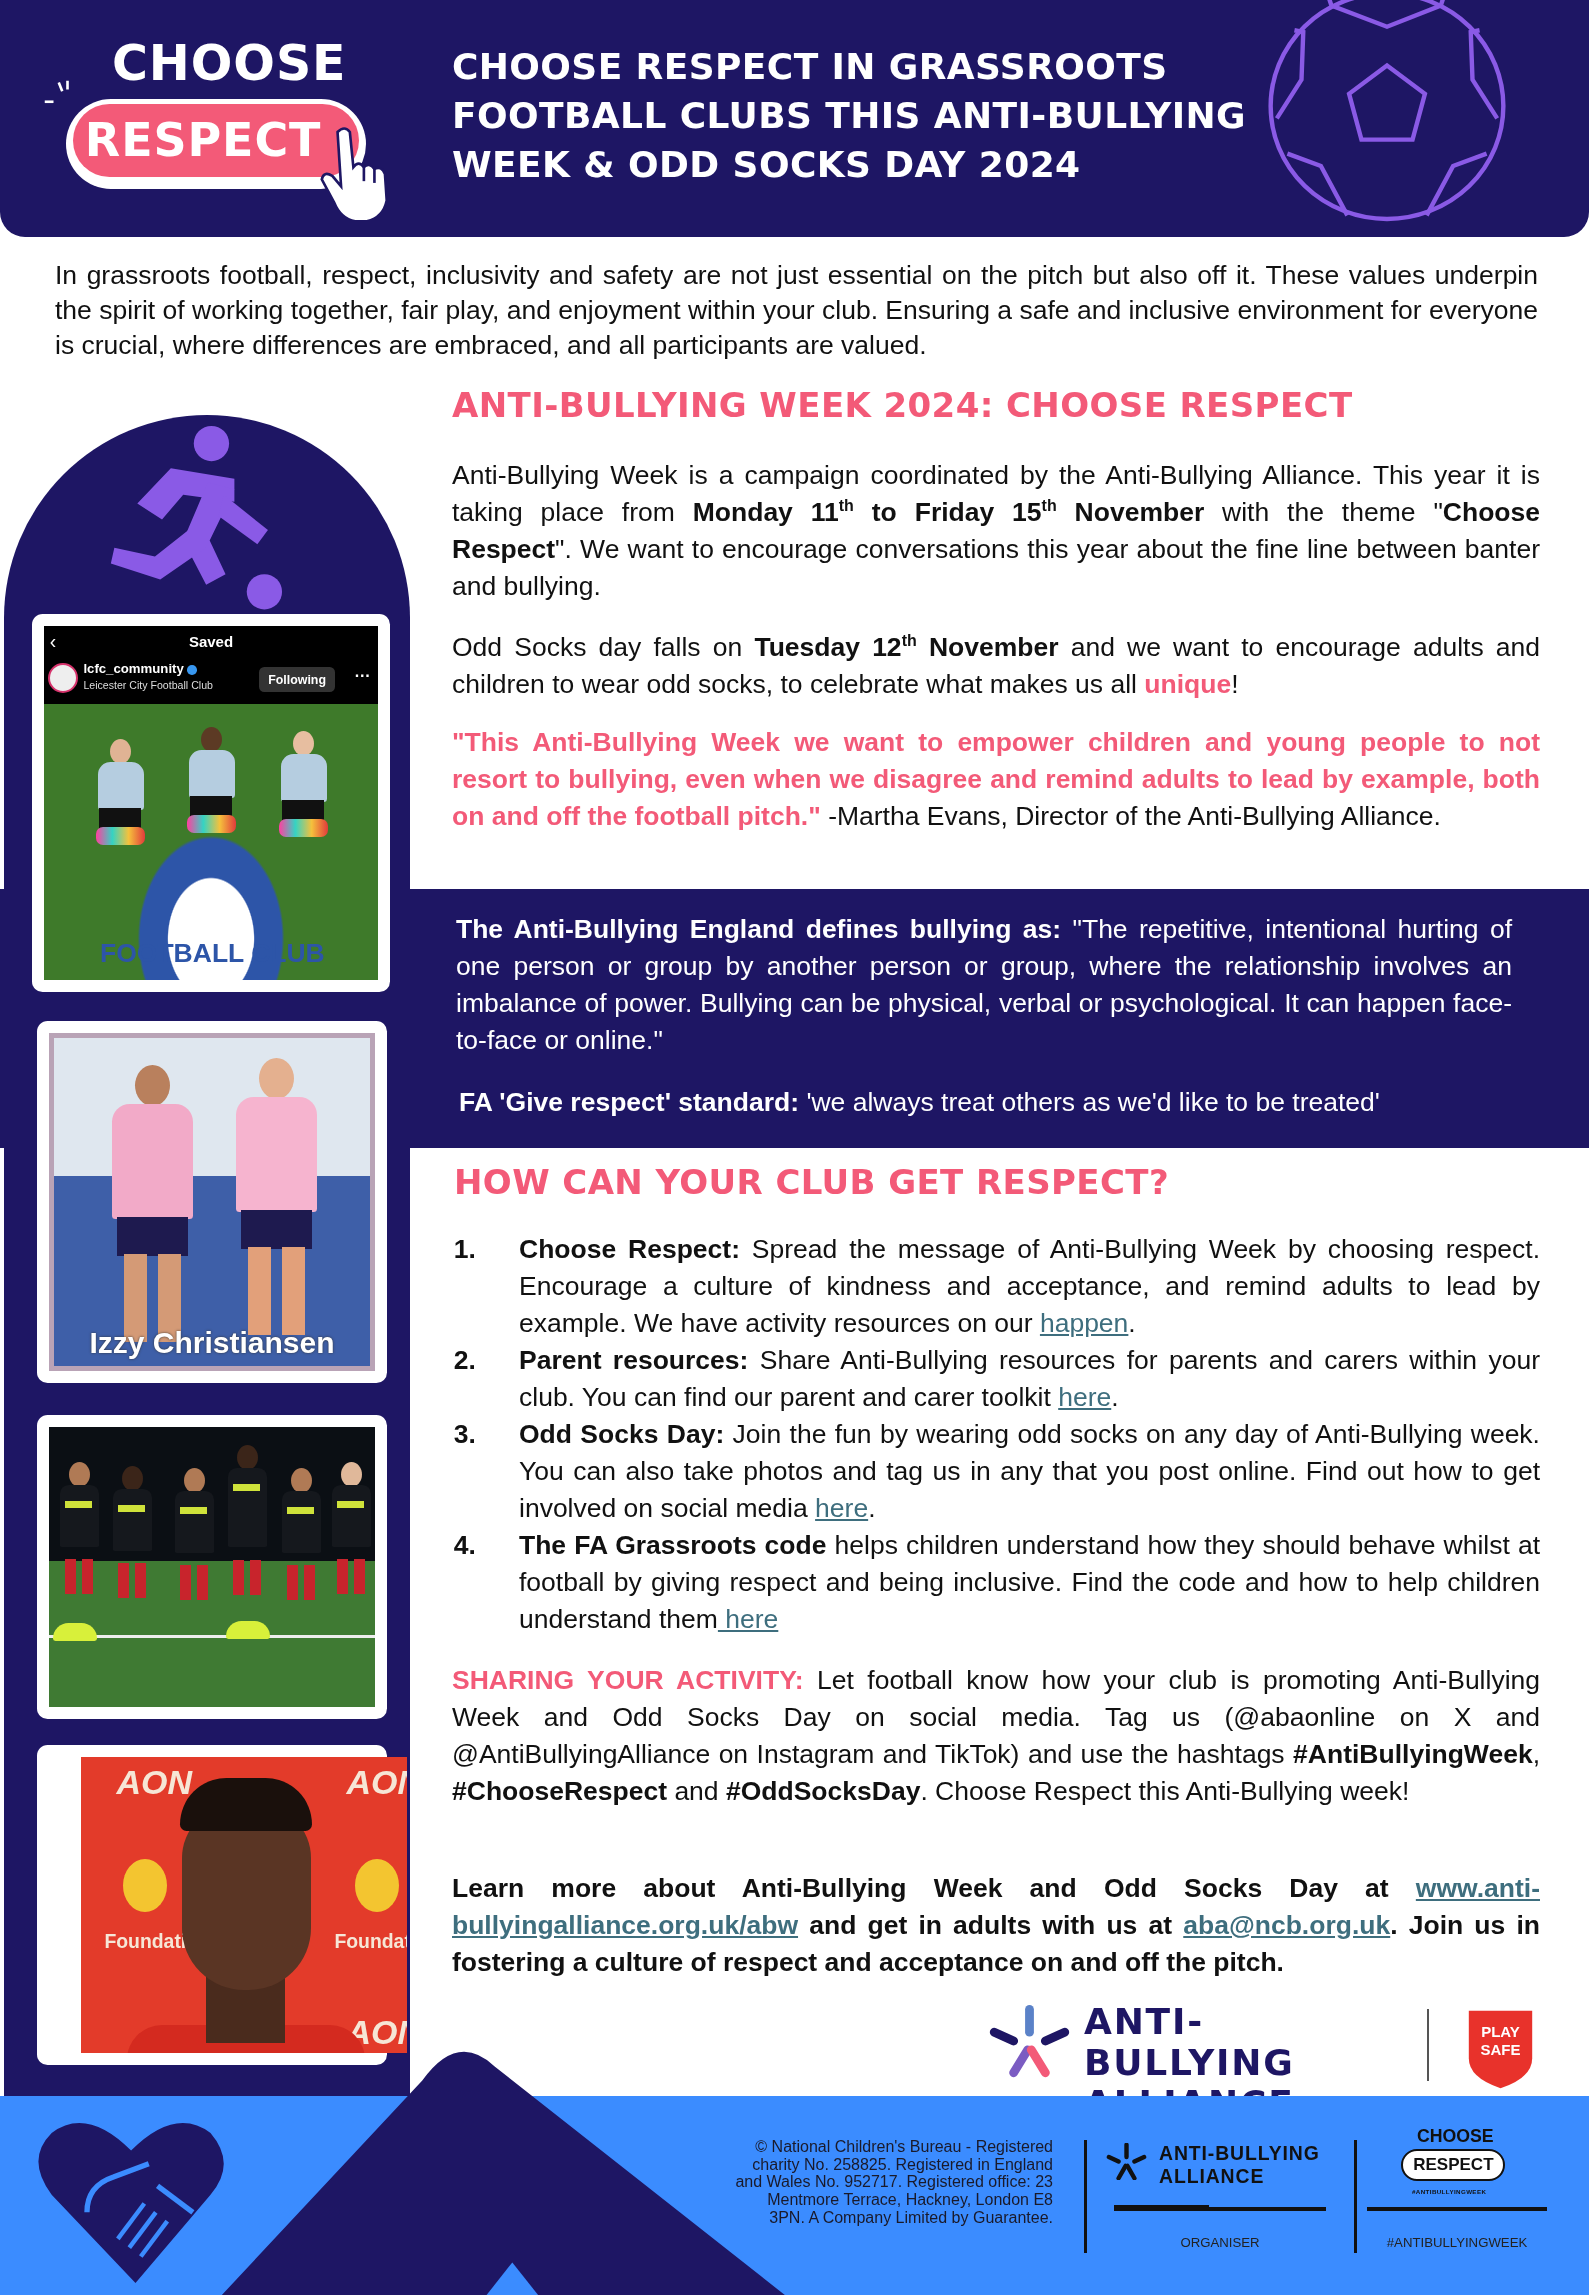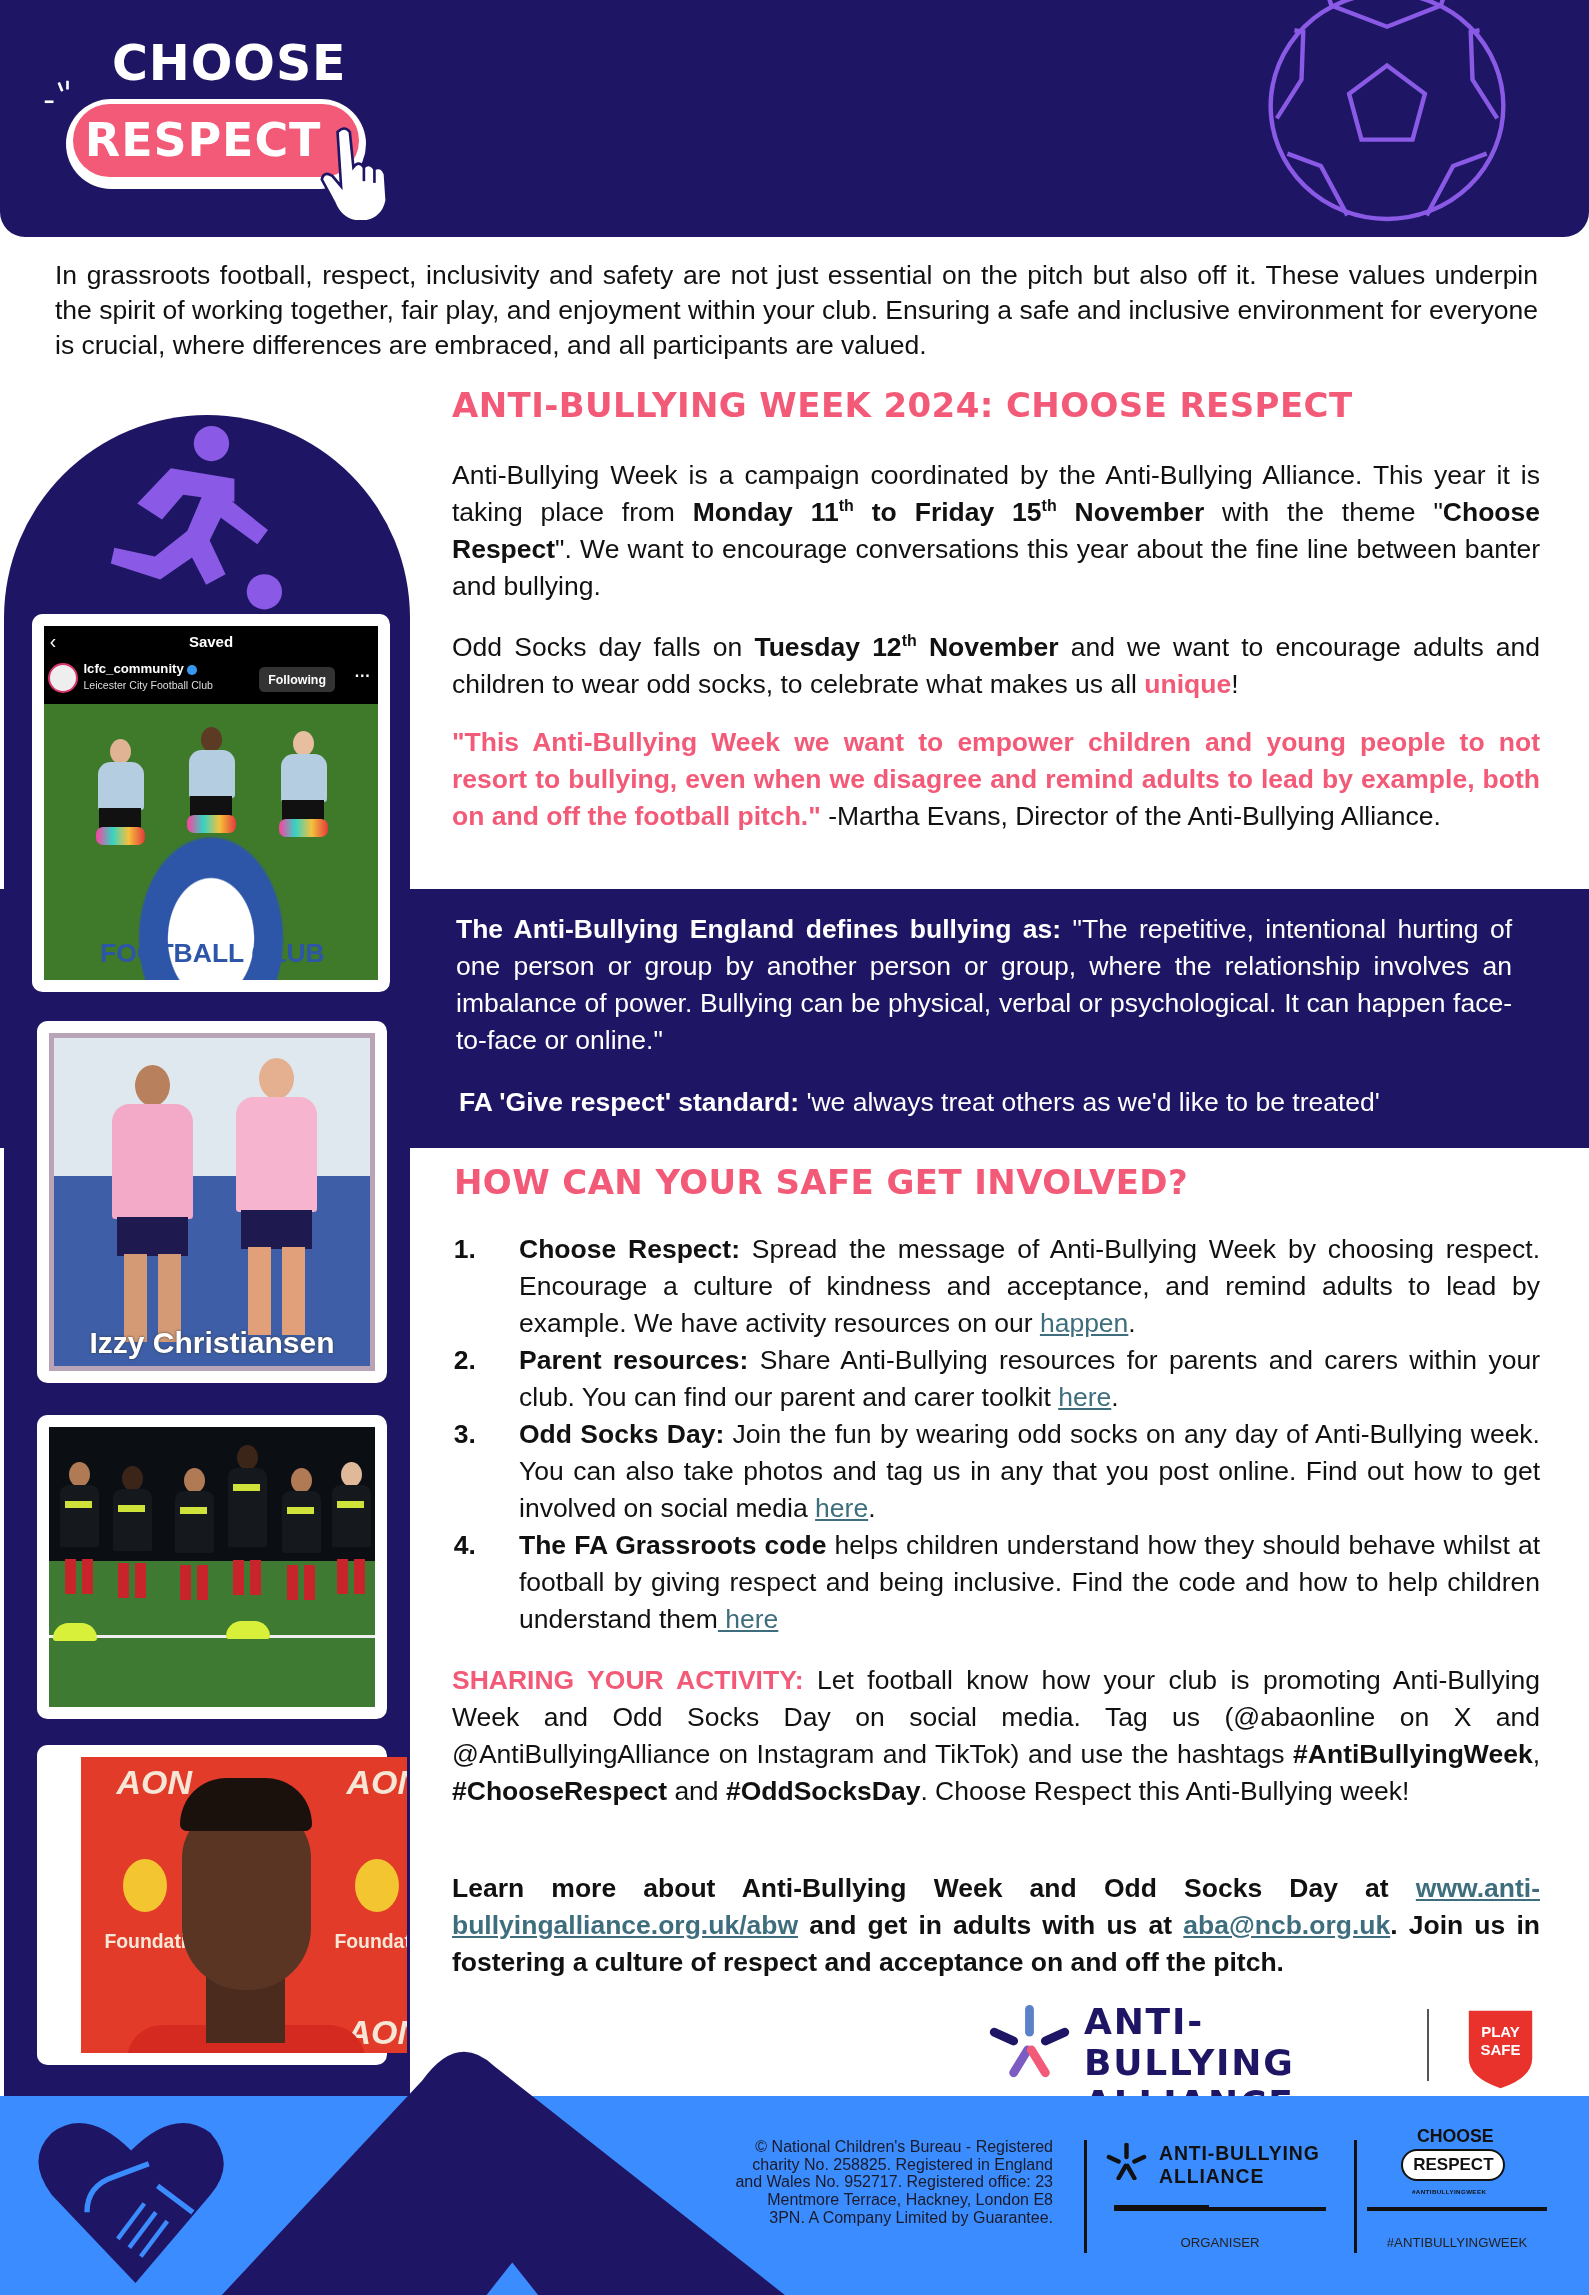--- a/index.html
+++ b/index.html
@@ -201,20 +201,25 @@
         <span class="logo-respect">RESPECT</span>
       </div>
     </div>
     <svg class="logo-hand" viewBox="0 0 90 110">
       <path d="M20 10 q8 -8 14 0 l4 40 q6 -8 12 0 q6 -6 12 2 q8 -4 12 6 l2 30 q-4 20 -24 24 h-10 q-18 -2 -26 -22 l-14 -26 q2 -10 12 -4 l10 12 z" fill="#fff" stroke="#1e1664" stroke-width="3"></path>
       <line x1="50" y1="48" x2="50" y2="66" stroke="#1e1664" stroke-width="3"></line>
       <line x1="62" y1="50" x2="62" y2="68" stroke="#1e1664" stroke-width="3"></line>
     </svg>
   </div>
 
+  <div class="header-title">
+    <div>CHOOSE RESPECT IN GRASSROOTS</div>
+    <div>FOOTBALL CLUBS THIS ANTI-BULLYING</div>
+    <div>WEEK &amp; ODD SOCKS DAY 2024</div>
+  </div>
 
   <svg class="ball" viewBox="0 0 270 262">
     <ellipse cx="135" cy="126" rx="132" ry="128" fill="none" stroke="#8a5ae6" stroke-width="5"></ellipse>
     <polygon points="135,80 178,112 164,164 106,164 92,112" fill="none" stroke="#8a5ae6" stroke-width="5"></polygon>
     <polyline points="68,0 72,12 135,36 196,12 200,0" fill="none" stroke="#8a5ae6" stroke-width="5"></polyline>
     <polyline points="30,40 40,42 38,96 10,140" fill="none" stroke="#8a5ae6" stroke-width="5"></polyline>
     <polyline points="240,40 230,42 232,96 260,140" fill="none" stroke="#8a5ae6" stroke-width="5"></polyline>
     <polyline points="22,180 60,194 90,250" fill="none" stroke="#8a5ae6" stroke-width="5"></polyline>
     <polyline points="248,180 210,194 180,250" fill="none" stroke="#8a5ae6" stroke-width="5"></polyline>
   </svg>
@@ -354,21 +359,21 @@
 
 <p class="body-text" style="top:457px;"><span>Anti-Bullying Week is a campaign coordinated by the Anti-Bullying Alliance. This year it is taking place from </span><b><span>Monday 11</span><sup>th</sup><span> to Friday 15</span><sup>th</sup><span> November</span></b><span> with the theme "</span><b>Choose Respect</b><span>". We want to encourage conversations this year about the fine line between banter and bullying.</span></p>
 
 <p class="body-text" style="top:629px;"><span>Odd Socks day falls on </span><b><span>Tuesday 12</span><sup>th</sup><span> November</span></b><span> and we want to encourage adults and children to wear odd socks, to celebrate what makes us all </span><span class="pink">unique</span><span>!</span></p>
 
 <p class="body-text" style="top:724px;"><span class="quote">"This Anti-Bullying Week we want to empower children and young people to not resort to bullying, even when we disagree and remind adults to lead by example, both on and off the football pitch."</span><span> -Martha Evans, Director of the Anti-Bullying Alliance.</span></p>
 
 <p class="navy-text"><b>The Anti-Bullying England defines bullying as:</b><span> "The repetitive, intentional hurting of one person or group by another person or group, where the relationship involves an imbalance of power. Bullying can be physical, verbal or psychological. It can happen face-to-face or online."</span></p>
 <p class="fa-standard"><b>FA 'Give respect' standard:</b><span> 'we always treat others as we'd like to be treated'</span></p>
 
-<div class="section-heading" style="left:454px;top:1162px;">HOW CAN YOUR SAFE GET INVOLVED?</div>
+<div class="section-heading" style="left:454px;top:1162px;">HOW CAN YOUR CLUB GET RESPECT?</div>
 
 <div class="list">
   <div class="list-item">
     <span class="list-num">1.</span><b>Choose Respect:</b><span> Spread the message of Anti-Bullying Week by choosing respect. Encourage a culture of kindness and acceptance, and remind adults to lead by example. We have activity resources on our </span><a class="link">happen</a><span>.</span>
   </div>
   <div class="list-item">
     <span class="list-num">2.</span><b>Parent resources:</b><span> Share Anti-Bullying resources for parents and carers within your club. You can find our parent and carer toolkit </span><a class="link">here</a><span>.</span>
   </div>
   <div class="list-item">
     <span class="list-num">3.</span><b>Odd Socks Day:</b><span> Join the fun by wearing odd socks on any day of Anti-Bullying week. You can also take photos and tag us in any that you post online. Find out how to get involved on social media </span><a class="link">here</a><span>.</span>

